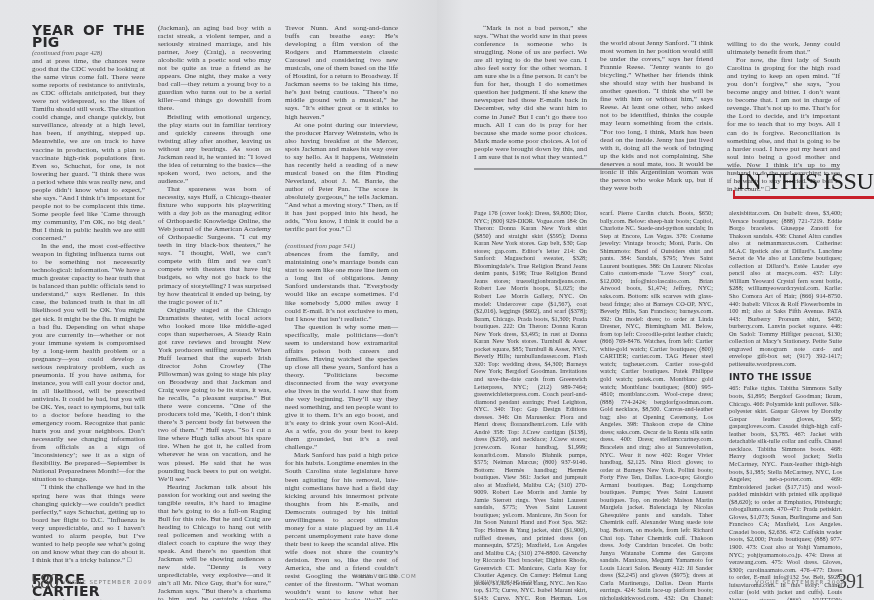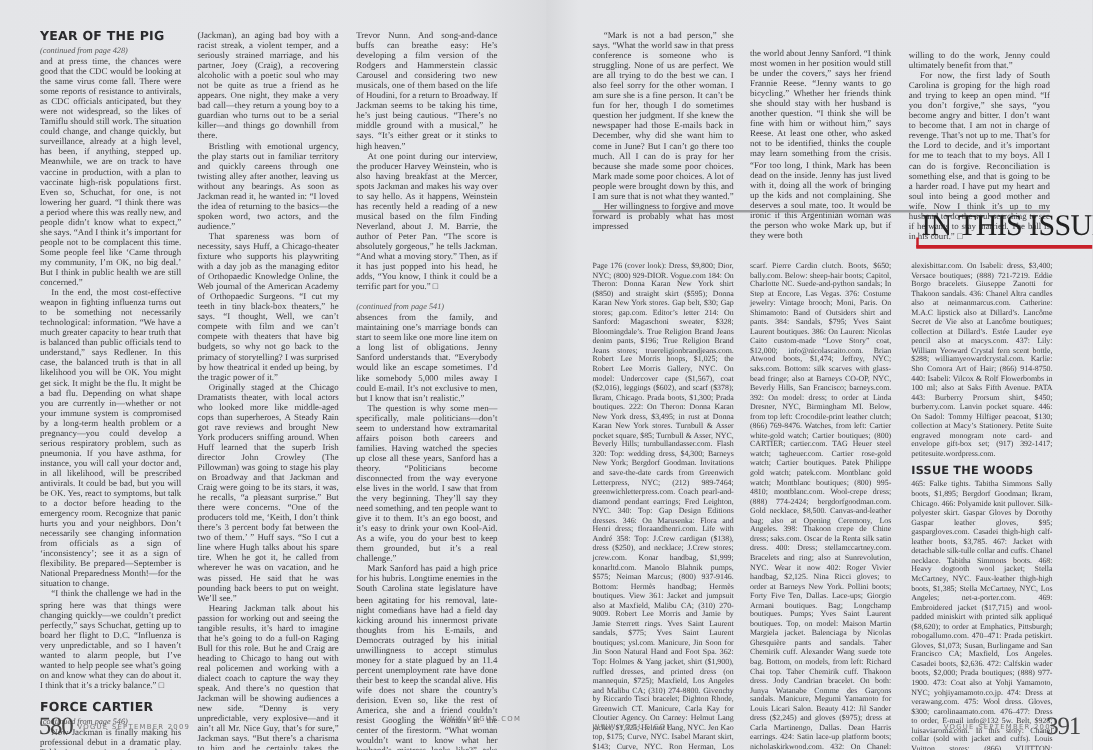--- a/index.html
+++ b/index.html
@@ -4,21 +4,21 @@
 <style>
   html,body{margin:0;padding:0;}
   body{width:874px;height:600px;overflow:hidden;background:#dcdde0;font-family:"Liberation Serif",serif;color:#333;}
   .spread{position:relative;width:874px;height:600px;}
   .page{position:absolute;top:0;height:600px;background:#e3e4e7;}
   .page.left{left:0;width:437px;background:linear-gradient(90deg,#e4e5e8 0%,#e6e7ea 85%,#d9dadd 100%);}
   .page.right{left:437px;width:437px;background:linear-gradient(90deg,#d6d7da 0%,#e4e5e8 6%,#e6e7ea 100%);}
   .col{position:absolute;font-size:7.1px;line-height:8.05px;text-align:justify;color:#3a3a3c;}
   .col p{margin:0;text-indent:9px;}
   .col p.noindent{text-indent:0;}
-  .hd{font-family:"DejaVu Sans",sans-serif;font-weight:bold;font-size:10px;letter-spacing:0.2px;color:#2a2a2c;margin:0 0 1px 0;line-height:12px;}
+  .hd{font-family:"DejaVu Sans",sans-serif;font-weight:bold;font-size:14px;letter-spacing:0.2px;color:#2a2a2c;margin:0 0 1px 0;line-height:12px;}
   .cont{font-style:italic;font-size:6.6px;color:#555;line-height:8px;}
   .folio{position:absolute;font-family:"DejaVu Sans",sans-serif;font-size:5.5px;letter-spacing:1px;color:#777;}
   .pnum{position:absolute;font-family:"Liberation Serif",serif;font-size:20px;color:#444;letter-spacing:-1px;}
   .rule{position:absolute;height:2px;background:#9b9c9f;}
   .redrule{position:absolute;height:3px;background:#c8202a;}
   .issue-title{position:absolute;font-family:"Liberation Serif",serif;font-size:24px;color:#222;letter-spacing:-0.5px;white-space:nowrap;}
   .small{font-size:6.3px;line-height:7.55px;}
   .small .hd{font-size:9px;line-height:11px;margin-top:5px;}
 </style>
 </head>
@@ -61,21 +61,20 @@
 
     <div class="pnum" style="left:31px;top:570px;">580</div>
     <div class="folio" style="left:62px;top:579px;">VOGUE SEPTEMBER 2009</div>
     <div class="folio" style="left:352px;top:573px;">WWW.VOGUE.COM</div>
   </div>
 
   <div class="page right">
 
     <div class="col" style="left:37px;top:24px;width:113px;">
       <p>“Mark is not a bad person,” she says. “What the world saw in that press conference is someone who is struggling. None of us are perfect. We are all trying to do the best we can. I also feel sorry for the other woman. I am sure she is a fine person. It can’t be fun for her, though I do sometimes question her judgment. If she knew the newspaper had those E-mails back in December, why did she want him to come in June? But I can’t go there too much. All I can do is pray for her because she made some poor choices. Mark made some poor choices. A lot of people were brought down by this, and I am sure that is not what they wanted.”</p>
-      <p>Her willingness to forgive and move forward is probably what has most impressed</p>
     </div>
     <div class="col" style="left:163px;top:39px;width:113px;">
       <p class="noindent">the world about Jenny Sanford. “I think most women in her position would still be under the covers,” says her friend Frannie Reese. “Jenny wants to go bicycling.” Whether her friends think she should stay with her husband is another question. “I think she will be fine with him or without him,” says Reese. At least one other, who asked not to be identified, thinks the couple may learn something from the crisis. “For too long, I think, Mark has been dead on the inside. Jenny has just lived with it, doing all the work of bringing up the kids and not complaining. She deserves a soul mate, too. It would be ironic if this Argentinian woman was the person who woke Mark up, but if they were both</p>
     </div>
     <div class="col" style="left:290px;top:40px;width:113px;">
       <p class="noindent">willing to do the work, Jenny could ultimately benefit from that.”</p>
       <p>For now, the first lady of South Carolina is groping for the high road and trying to keep an open mind. “If you don’t forgive,” she says, “you become angry and bitter. I don’t want to become that. I am not in charge of revenge. That’s not up to me. That’s for the Lord to decide, and it’s important for me to teach that to my boys. All I can do is forgive. Reconciliation is something else, and that is going to be a harder road. I have put my heart and soul into being a good mother and wife. Now I think it’s up to my husband to do the soul-searching to see if he wants to stay married. The ball is in his court.” □</p>
     </div>
 
     <div class="rule" style="left:37px;top:168px;width:366px;"></div>
@@ -85,21 +84,21 @@
     <div style="position:absolute;left:296px;top:190px;width:2px;height:8px;background:#c8202a;"></div>
 
     <div class="col small" style="left:37px;top:209px;width:113px;">
       <p class="noindent">Page 176 (cover look): Dress, $9,800; Dior, NYC; (800) 929-DIOR. Vogue.com 184: On Theron: Donna Karan New York shirt ($850) and straight skirt ($595); Donna Karan New York stores. Gap belt, $30; Gap stores; gap.com. Editor’s letter 214: On Sanford: Magaschoni sweater, $328; Bloomingdale’s. True Religion Brand Jeans denim pants, $196; True Religion Brand Jeans stores; truereligionbrandjeans.com. Robert Lee Morris hoops, $1,025; the Robert Lee Morris Gallery, NYC. On model: Undercover cape ($1,567), coat ($2,016), leggings ($602), and scarf ($378); Ikram, Chicago. Prada boots, $1,300; Prada boutiques. 222: On Theron: Donna Karan New York dress, $3,495; in rust at Donna Karan New York stores. Turnbull &amp; Asser pocket square, $85; Turnbull &amp; Asser, NYC, Beverly Hills; turnbullandasser.com. Flash 320: Top: wedding dress, $4,300; Barneys New York; Bergdorf Goodman. Invitations and save-the-date cards from Greenwich Letterpress, NYC; (212) 989-7464; greenwichletterpress.com. Coach pearl-and-diamond pendant earrings; Fred Leighton, NYC. 340: Top: Gap Design Editions dresses. 346: On Marusenka: Flora and Henri dress; floraandhenri.com. Life with André 358: Top: J.Crew cardigan ($138), dress ($250), and necklace; J.Crew stores; jcrew.com. Konar handbag, $1,999; konarltd.com. Manolo Blahnik pumps, $575; Neiman Marcus; (800) 937-9146. Bottom: Hermès handbag; Hermès boutiques. View 361: Jacket and jumpsuit also at Maxfield, Malibu CA; (310) 270-9009. Robert Lee Morris and Jamie by Jamie Sterrett rings. Yves Saint Laurent sandals, $775; Yves Saint Laurent boutiques; ysl.com. Manicure, Jin Soon for Jin Soon Natural Hand and Foot Spa. 362: Top: Holmes &amp; Yang jacket, shirt ($1,900), ruffled dresses, and printed dress (on mannequin, $725); Maxfield, Los Angeles and Malibu CA; (310) 274-8800. Givenchy by Riccardo Tisci bracelet; Dighton Rhode, Greenwich CT. Manicure, Carla Kay for Cloutier Agency. On Carney: Helmut Lang jacket, $1,325; Helmut Lang, NYC. Jen Kao top, $175; Curve, NYC. Isabel Marant skirt, $143; Curve, NYC. Ron Herman, Los Angeles. Shannon Carney jewelry chandelier earrings and gold chain necklace ($2,350); kirnazabete.com; shannoncarney.com. Background: Shannon Carney Jewelry rings; kirnazabete.com; shannoncarney.com. 366: On Florence: made-to-order dress; sales@thewrenstudio.com. Bracelet, $275; fallonjewelry.com. Pumps, $890; Emanuel Ungaro, NYC. On Jason: Dior Homme shirt. Levi’s jeans, $48; Dillard’s; levi.com. Converse sneaker collection at Dillard’s. 372: On Julian: scarf, $310; Barneys New York. 374: On Jane: L’Agence gray top, $300; Ron Herman, Los Angeles; ronherman.com. American Apparel striped bodysuit, $40; americanapparel.net. Jewelry at Alexis Bittar, NYC; alexisbittar.com. Chanel printed</p>
     </div>
     <div class="col small" style="left:163px;top:209px;width:113px;">
       <p class="noindent">scarf. Pierre Cardin clutch. Boots, $650; bally.com. Below: sheep-hair boots; Capitol, Charlotte NC. Suede-and-python sandals; In Step at Encore, Las Vegas. 376: Costume jewelry: Vintage brooch; Moni, Paris. On Shimamoto: Band of Outsiders shirt and pants. 384: Sandals, $795; Yves Saint Laurent boutiques. 386: On Lauren: Nicolas Caito custom-made “Love Story” coat, $12,000; info@nicolascaito.com. Brian Atwood boots, $1,474; Jeffrey, NYC; saks.com. Bottom: silk scarves with glass-bead fringe; also at Barneys CO-OP, NYC, Beverly Hills, San Francisco; barneys.com. 392: On model: dress; to order at Linda Dresner, NYC, Birmingham MI. Below, from top left: Crocodile-print leather clutch; (866) 769-8476. Watches, from left: Cartier white-gold watch; Cartier boutiques; (800) CARTIER; cartier.com. TAG Heuer steel watch; tagheuer.com. Cartier rose-gold watch; Cartier boutiques. Patek Philippe gold watch; patek.com. Montblanc gold watch; Montblanc boutiques; (800) 995-4810; montblanc.com. Wool-crepe dress; (888) 774-2424; bergdorfgoodman.com. Gold necklace, $8,500. Canvas-and-leather bag; also at Opening Ceremony, Los Angeles. 398: Thakoon crepe de Chine dress; saks.com. Oscar de la Renta silk satin dress. 400: Dress; stellamccartney.com. Bracelets and ring; also at Sunrevolution, NYC. Wear it now 402: Roger Vivier handbag, $2,125. Nina Ricci gloves; to order at Barneys New York. Pollini boots; Forty Five Ten, Dallas. Lace-ups; Giorgio Armani boutiques. Bag; Longchamp boutiques. Pumps; Yves Saint Laurent boutiques. Top, on model: Maison Martin Margiela jacket. Balenciaga by Nicolas Ghesquière pants and sandals. Taher Chemirik cuff. Alexander Wang suede tote bag. Bottom, on models, from left: Richard Chai top. Taher Chemirik cuff. Thakoon dress. Jody Candrian bracelet. On both: Junya Watanabe Comme des Garçons sandals. Manicure, Megumi Yamamoto for Louis Licari Salon. Beauty 412: Jil Sander dress ($2,245) and gloves ($975); dress at Carla Martinengo, Dallas. Dean Harris earrings. 424: Satin lace-up platform boots; nicholaskirkwood.com. 432: On Chanel: dress, $2,700; Des Kohan, Los Angeles. Stephen Webster silver thin cuff ($2,000) and onyx-studded bracelet ($1,900); Neiman Marcus. Trash &amp; Vaudeville thick cuff. Alexander Wang boots, $720; alexanderwang.com. On Catherine: dress, $2,465; Opening Ceremony, NYC, Los Angeles. Jennifer Behr headband, $325; jenniferbehr.com. On Lily: dress, $3,040; Emilio Pucci stores; emiliopucci.com. Tom Binns Design earrings with Swarovski crystals, $813; Tom Binns Design, NYC. Giuseppe Zanotti for Balmain boots, $1,695; Bergdorf Goodman; Maxfield, Los Angeles. On Karlie: crystal-embroidered dress, $1,693; Armani/Fifth Avenue, NYC. Emporio Armani, Beverly Hills. Alexis Bittar earrings, $195;</p>
     </div>
     <div class="col small" style="left:292px;top:209px;width:113px;">
       <p class="noindent">alexisbittar.com. On Isabeli: dress, $3,400; Versace boutiques; (888) 721-7219. Eddie Borgo bracelets. Giuseppe Zanotti for Thakoon sandals. 436: Chanel Altra candles also at neimanmarcus.com. Catherine: M.A.C lipstick also at Dillard’s. Lancôme Secret de Vie also at Lancôme boutiques; collection at Dillard’s. Estée Lauder eye pencil also at macys.com. 437: Lily: William Yeoward Crystal fern scent bottle, $288; williamyeowardcrystal.com. Karlie: Sho Comora Art of Hair; (866) 914-8750. 440: Isabeli: Vilcox &amp; Rolf Flowerbombs in 100 ml; also at Saks Fifth Avenue. PATA 443: Burberry Prorsum shirt, $450; burberry.com. Lanvin pocket square. 446: On Sadol: Tommy Hilfiger peacoat, $130; collection at Macy’s Stationery. Petite Suite engraved monogram note card- and envelope gift-box set; (917) 392-1417; petitesuite.wordpress.com.</p>
-      <div class="hd">ISSUE THE WOODS</div>
+      <div class="hd">INTO THE ISSUE</div>
       <p class="noindent">465: Falke tights. Tabitha Simmons Sally boots, $1,895; Bergdorf Goodman; Ikram, Chicago. 466: Polyamide knit pullover. Silk-polyester skirt. Gaspar Gloves by Dorothy Gaspar leather gloves, $95; gaspargloves.com. Casadei thigh-high calf-leather boots, $3,785. 467: Jacket with detachable silk-tulle collar and cuffs. Chanel necklace. Tabitha Simmons boots. 468: Heavy dogtooth wool jacket; Stella McCartney, NYC. Faux-leather thigh-high boots, $1,385; Stella McCartney, NYC, Los Angeles; net-a-porter.com. 469: Embroidered jacket ($17,715) and wool-padded miniskirt with printed silk appliqué ($8,620); to order at Emphatics, Pittsburgh; robogallumo.com. 470–471: Prada petiskirt. Gloves, $1,073; Susan, Burlingame and San Francisco CA; Maxfield, Los Angeles. Casadei boots, $2,636. 472: Calfskin wader boots, $2,000; Prada boutiques; (888) 977-1900. 473: Coat also at Yohji Yamamoto, NYC; yohjiyamamoto.co.jp. 474: Dress at verawang.com. 475: Wool dress. Gloves, $300; carolinaamato.com. 476–477: Dress to order, E-mail info@132 5w. Belt, $928; luisaviaroma.com. In this story: Chanel collar (sold with jacket and cuffs). Louis Vuitton stores; (866) VUITTON; louisvuitton.com. Ann Demeulemeester boots, $1,442; anndemeulemeester.be. On man: Tom Ford tuxedo ($7,100) and evening shoes ($1,300); Bergdorf Goodman; Tom Ford, NYC; tomford.com. Dior Homme shirt, $380; diorhomme.com. Manicure, Lorraine Griffin, using Kal NY Essie.</p>
 
     </div>
 
     <div class="folio" style="left:37px;top:579px;">WWW.VOGUE.COM</div>
     <div class="folio" style="left:318px;top:579px;">VOGUE SEPTEMBER 2009</div>
     <div class="pnum" style="left:400px;top:570px;">391</div>
   </div>
 
 </div>

